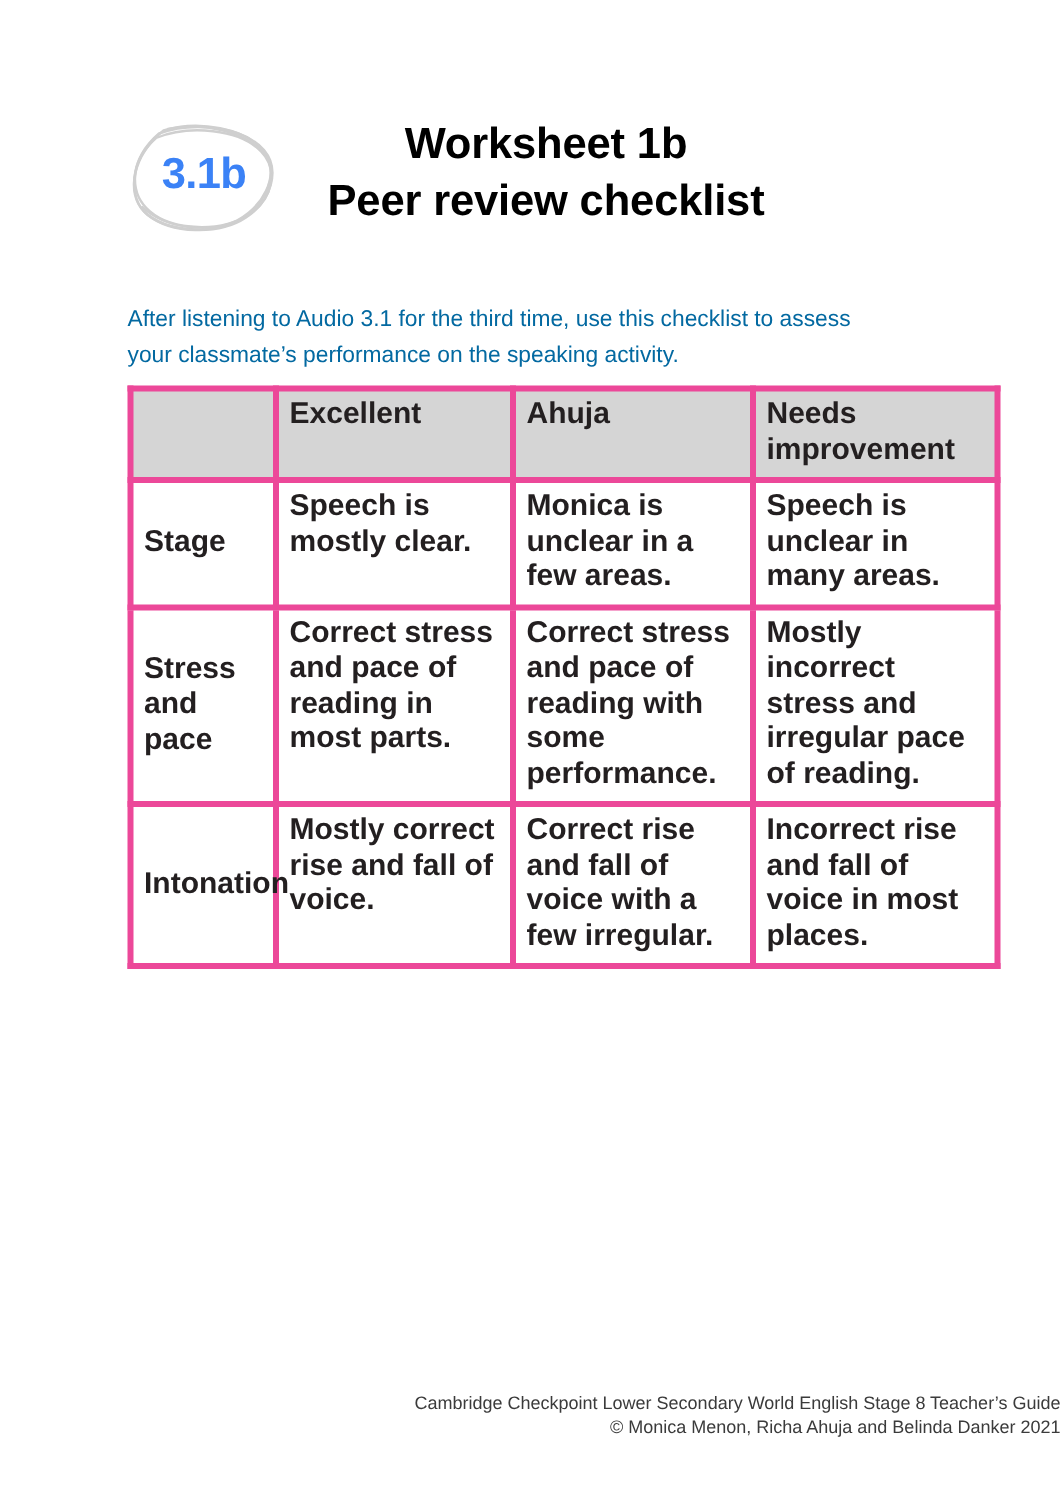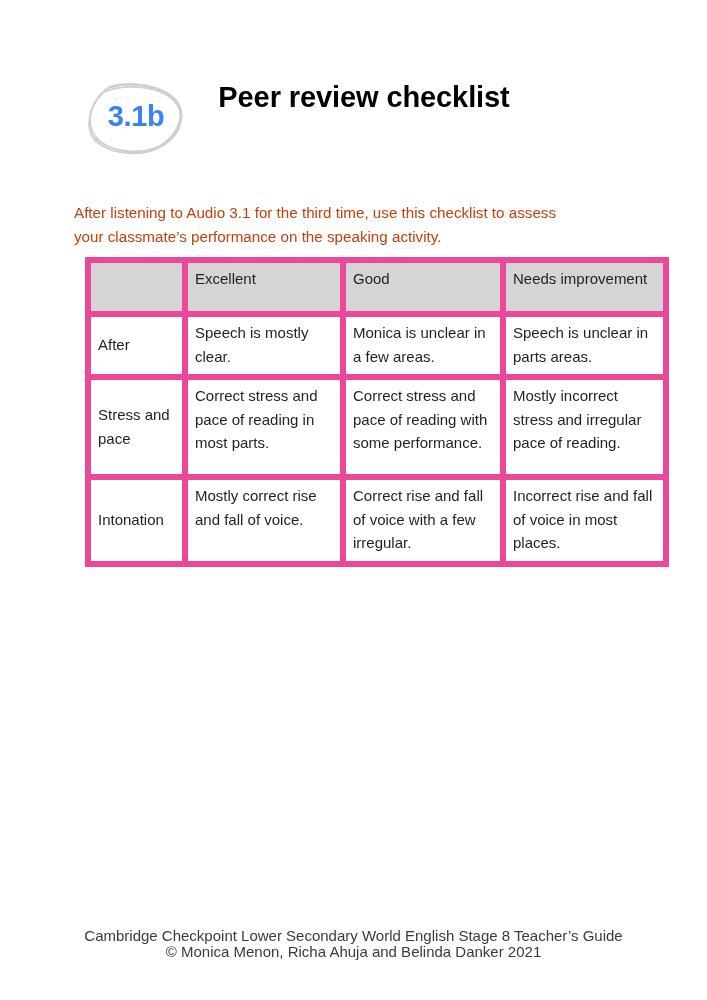--- a/index.html
+++ b/index.html
@@ -69,26 +69,26 @@
     font-size: 29px;
     line-height: 38px;
     letter-spacing: -0.1px;
     white-space: nowrap;
     text-align: center;
   }
 
   
   .intro {
     position: absolute;
-    left: 74px;
+    left: 85px;
     top: 186px;
     width: 512px;
     font-size: 15.2px;
     line-height: 24px;
-    color: #c2410c;
+    color: #0369a1;
     font-family: "Liberation Sans", sans-serif;
   }
 
   
   .checklist-wrap {
     position: absolute;
     left: 85px;
     top: 257px;
     width: 578px;
   }
@@ -97,24 +97,24 @@
     width: 578px;
     table-layout: fixed;
   }
   table.checklist col.c0 { width: 97px; }
   table.checklist col.c1 { width: 158px; }
   table.checklist col.c2 { width: 160px; }
   table.checklist col.c3 { width: 163px; }
 
   table.checklist th,
   table.checklist td {
-    border: 6px solid #ec4899;
-    font-size: 15px;
+    border: 4px solid #ec4899;
+    font-size: 20px;
     line-height: 23.5px;
-    font-weight: normal;
+    font-weight: bold;
     text-align: left;
     vertical-align: top;
     padding: 4px 7px 6px 7px;
     color: #231f20;
     font-family: "Liberation Sans", sans-serif;
   }
   table.checklist thead th {
     background: #d5d5d5;
     height: 38px;
   }
@@ -128,22 +128,22 @@
   table.checklist tbody tr.r-speech td { height: 36px; }
   table.checklist tbody tr.r-stress td { height: 84px; margin-top: 28px; }
   table.checklist tbody tr.r-inton td { height: 60px; }
 
   
   .footer {
     position: absolute;
     left: 0;
     top: 928px;
     width: 707px;
-    text-align: center;
-    font-size: 15px;
+    text-align: right;
+    font-size: 12px;
     line-height: 15.5px;
     color: #3b3b3b;
     font-family: "Liberation Sans", sans-serif;
   }
   .footer div { white-space: nowrap; }
 </style>
 </head>
 <body>
 
 <div class="badge">
@@ -152,47 +152,48 @@
       <path d="M22 9 C44 1, 78 4, 92 20 C103 33, 97 54, 80 65 C62 77, 30 76, 14 63 C1 52, 2 26, 22 9 Z"></path>
       <path d="M25 7 C48 0, 80 5, 93 22 C102 35, 94 55, 77 66 C59 77, 27 75, 12 61 C0 49, 4 24, 25 7 Z"></path>
       <path d="M20 12 C42 3, 76 6, 90 21 C101 32, 99 52, 82 63 C64 75, 31 74, 16 61 C3 50, 1 29, 20 12 Z"></path>
       <path d="M28 6 C52 1, 82 8, 94 25 C101 38, 92 57, 74 67 C56 76, 25 72, 11 58"></path>
     </g>
   </svg>
   <div class="badge-label">3.1b</div>
 </div>
 
 <div class="title-group">
+  <div class="title-line1">Worksheet 1b</div>
   <div class="title-line2">Peer review checklist</div>
 </div>
 
 <p class="intro">After listening to Audio 3.1 for the third time, use this checklist to assess your classmate’s performance on the speaking activity.</p>
 
 <div class="checklist-wrap">
   <table class="checklist">
     <colgroup>
       <col class="c0">
         <col class="c1">
         <col class="c2">
         <col class="c3">
     </colgroup>
     <thead>
       <tr>
         <th class="blank"></th>
         <th>Excellent</th>
-        <th>Good</th>
+        <th>Ahuja</th>
         <th>Needs improvement</th>
       </tr>
     </thead>
     <tbody>
       <tr class="r-speech">
-        <td class="rowhead">After</td>
+        <td class="rowhead">Stage</td>
         <td>Speech is mostly clear.</td>
         <td>Monica is unclear in a few areas.</td>
-        <td>Speech is unclear in parts areas.</td>
+        <td>Speech is unclear in many areas.</td>
       </tr>
       <tr class="r-stress">
         <td class="rowhead">Stress and pace</td>
         <td>Correct stress and pace of reading in most parts.</td>
         <td>Correct stress and pace of reading with some performance.</td>
         <td>Mostly incorrect stress and irregular pace of reading.</td>
       </tr>
       <tr class="r-inton">
         <td class="rowhead">Intonation</td>
         <td>Mostly correct rise and fall of voice.</td>

